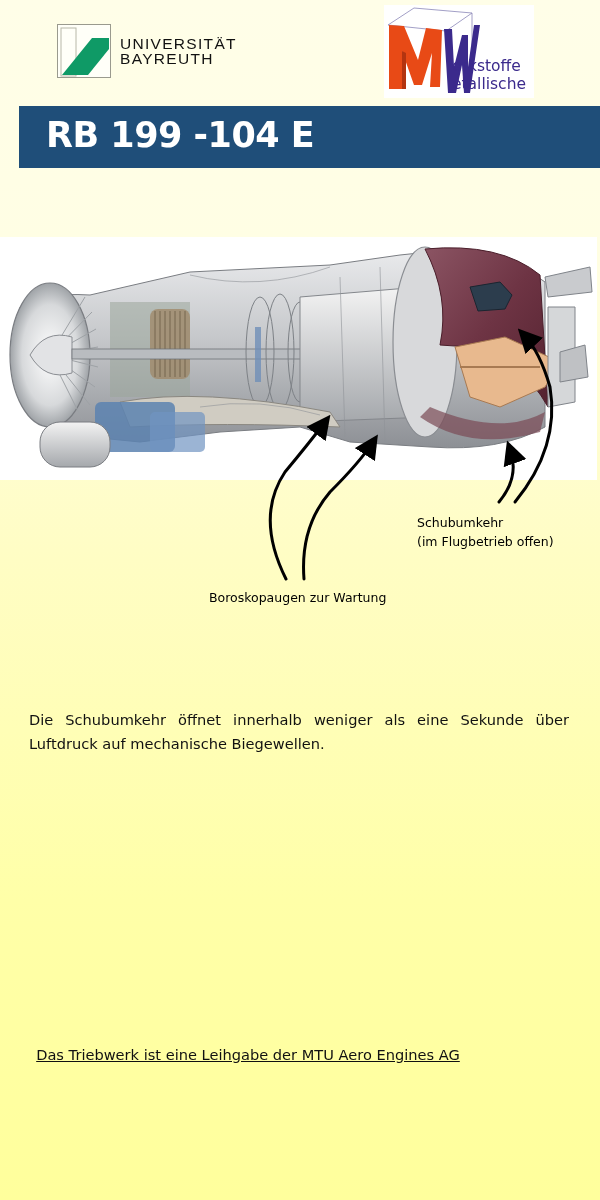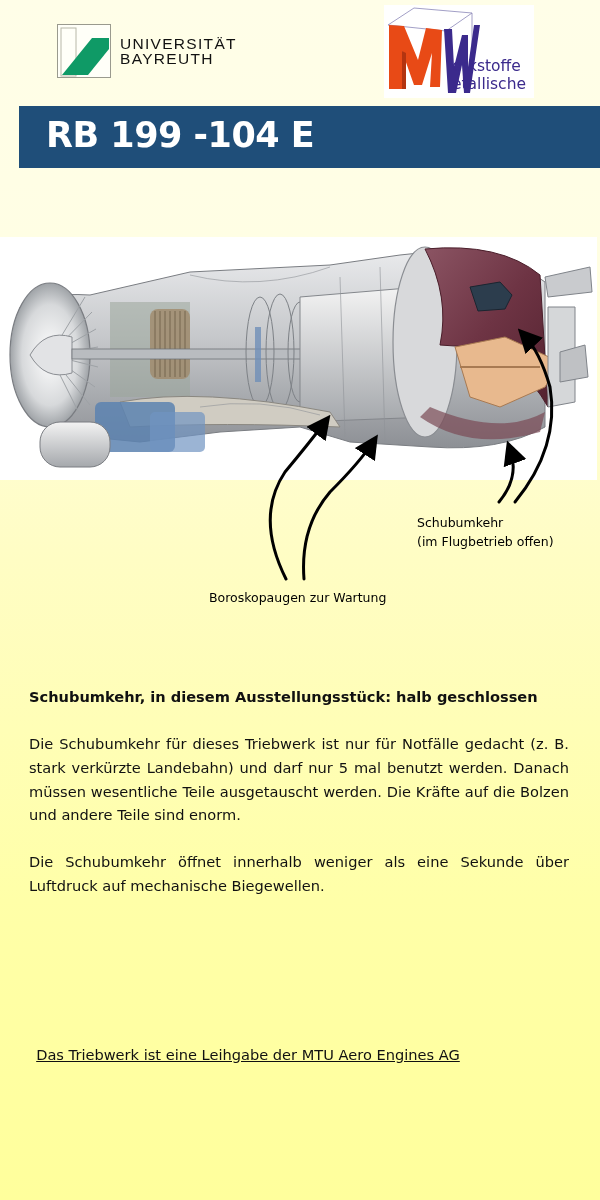--- a/index.html
+++ b/index.html
@@ -195,20 +195,18 @@
 
 <div id="label-reverser" class="abs label">
   <div>Schubumkehr</div>
   <div>(im Flugbetrieb offen)</div>
 </div>
 <div id="label-borescope" class="abs label">
   <div>Boroskopaugen zur Wartung</div>
 </div>
 
 <div id="text-block" class="abs">
-  <div class="heading">Schubumkehr, in diesem Ausstellungsstück: halb geschlossen</div>
-  <p class="para">Die Schubumkehr für dieses Triebwerk ist nur für Notfälle gedacht (z. B. stark verkürzte Landebahn) und darf nur 5 mal benutzt werden. Danach müssen wesentliche Teile ausgetauscht werden. Die Kräfte auf die Bolzen und andere Teile sind enorm.</p>
   <p class="para">Die Schubumkehr öffnet innerhalb weniger als eine Sekunde über Luftdruck auf mechanische Biegewellen.</p>
 </div>
 
 <div id="credit" class="abs">
   <span>Das Triebwerk ist eine Leihgabe der MTU Aero Engines AG</span>
 </div>
 
 </body></html>

